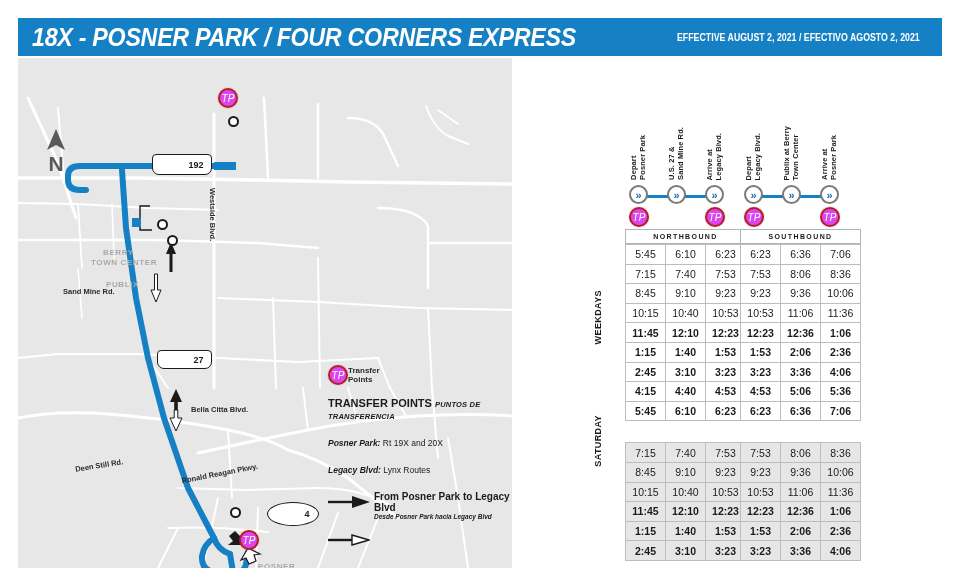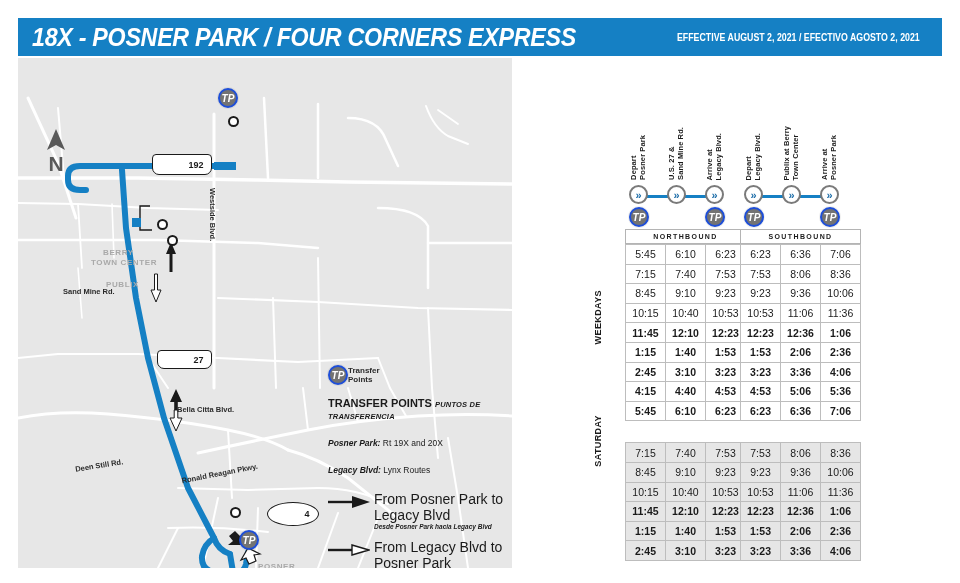--- a/index.html
+++ b/index.html
@@ -59,23 +59,23 @@
   #north-arrow{position:absolute;left:22px;top:70px;width:32px;height:52px;}
   #north-arrow .n-letter{
     position:absolute;left:0;top:24px;width:32px;text-align:center;
     font-size:21px;font-weight:bold;color:#595959;
     font-family:"Liberation Sans", sans-serif;
   }
 
   
   .tp-badge{
     position:absolute;width:20px;height:20px;border-radius:50%;
-    background:#737373;border:2px solid #1d4ed8;
+    background:#d946ef;border:2px solid #b91c1c;
     box-sizing:border-box;
-    color:#ffffff;font-size:10px;font-weight:bold;font-style:italic;
+    color:#ffffff;font-size:10px;font-weight:normal;font-style:italic;
     display:flex;align-items:center;justify-content:center;
     box-shadow:0 0 0 1px rgba(0,0,0,.06);
   }
   
   .stop-dot{
     position:absolute;width:11px;height:11px;border-radius:50%;
     background:#ffffff;border:2.5px solid #1a1a1a;box-sizing:border-box;
   }
   
   .shield{
@@ -96,21 +96,21 @@
     margin-left:0;font-size:8px;font-weight:bold;color:#2b2b2b;
     line-height:9px;
   }
   #legend-title{margin-top:10px;font-size:11px;font-weight:bold;color:#1a1a1a;}
   #legend-title .es{font-size:7.5px;font-style:italic;font-weight:bold;letter-spacing:.2px;}
   .legend-line{font-size:8.5px;color:#1a1a1a;margin-top:17px;}
   .legend-line b{font-style:italic;}
   #legend-arrows{margin-top:16px;}
   .arrow-row{display:flex;align-items:flex-start;margin-bottom:9px;}
   .arrow-glyph{width:46px;flex:none;padding-top:3px;}
-  .arrow-text .en{font-size:14px;font-weight:normal;color:#1a1a1a;}
+  .arrow-text .en{font-size:10px;font-weight:bold;color:#1a1a1a;}
   .arrow-text .es{font-size:6.5px;font-weight:bold;font-style:italic;color:#1a1a1a;}
 
   
   #schedule{position:absolute;left:585px;top:118px;width:360px;}
   .sched-group{position:absolute;}
   #nb-group{left:40px;top:0;}
   #sb-group{left:155px;top:0;}
 
   .colheads{position:relative;height:62px;}
   .colhead{
@@ -238,21 +238,21 @@
       <path d="M16 1 L25 22 L16 17 L7 22 Z" fill="#595959"></path>
     </svg>
     <div class="n-letter">N</div>
   </div>
 
   <div class="map-label" style="left:199px;top:130px;transform:rotate(90deg);transform-origin:left top;">Westside Blvd.</div>
   <div class="map-label gray" style="left:85px;top:190px;">BERRY</div>
   <div class="map-label gray" style="left:73px;top:200px;">TOWN CENTER</div>
   <div class="map-label gray" style="left:88px;top:222px;">PUBLIX</div>
   <div class="map-label" style="left:45px;top:229px;">Sand Mine Rd.</div>
-  <div class="map-label" style="left:159px;top:347px;">Bella Citta Blvd.</div>
+  <div class="map-label" style="left:173px;top:347px;">Bella Citta Blvd.</div>
   <div class="map-label" style="left:57px;top:403px;transform:rotate(-9deg);">Deen Still Rd.</div>
   <div class="map-label" style="left:163px;top:411px;transform:rotate(-11deg);">Ronald Reagan Pkwy.</div>
   <div class="map-label gray" style="left:240px;top:504px;">POSNER</div>
 
   <div class="shield us" style="left:134px;top:96px;">192</div>
   <div class="shield us-sm" style="left:139px;top:292px;">27</div>
   <div class="shield i4" style="left:249px;top:444px;">4</div>
 
   <div class="tp-badge" style="left:200px;top:30px;">TP</div>
   <div class="tp-badge" style="left:221px;top:472px;">TP</div>
@@ -298,24 +298,20 @@
           <div class="es">Desde Posner Park hacia Legacy Blvd</div>
         </div>
       </div>
       <div class="arrow-row">
         <div class="arrow-glyph">
           <svg width="42" height="12" viewBox="0 0 42 12">
             <line x1="0" y1="6" x2="24" y2="6" stroke="#1a1a1a" stroke-width="2.4"></line>
             <path d="M24 1 L41 6 L24 11 Z" fill="#ffffff" stroke="#1a1a1a" stroke-width="1.4"></path>
           </svg>
         </div>
-        <div class="arrow-text">
-          <div class="en">From Legacy Blvd to Posner Park</div>
-          <div class="es">Desde Legacy Blvd hacia Posner Park</div>
-        </div>
       </div>
     </div>
   </div>
 </div>
 
 <div id="schedule">
 
   <div class="sched-group" id="nb-group">
     <div class="colheads">
       <div class="colhead" style="left:4px;">Depart

